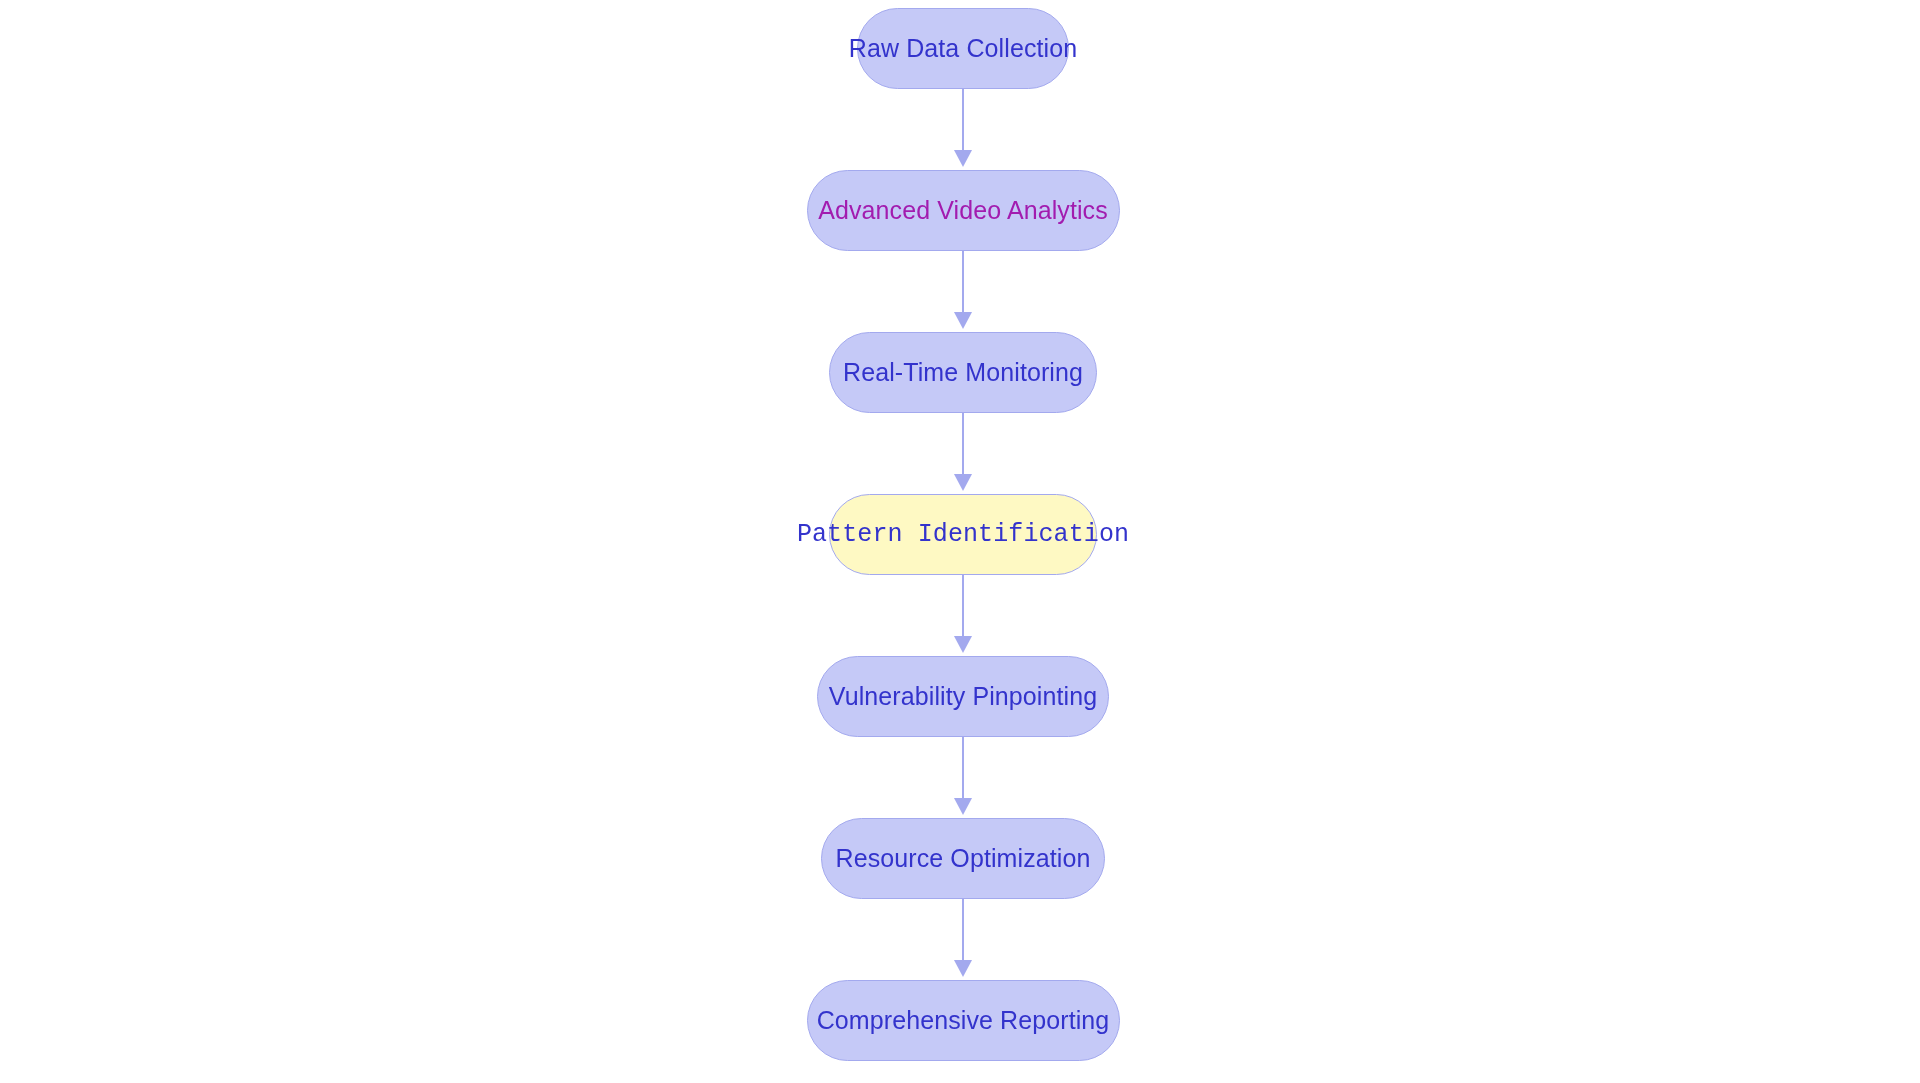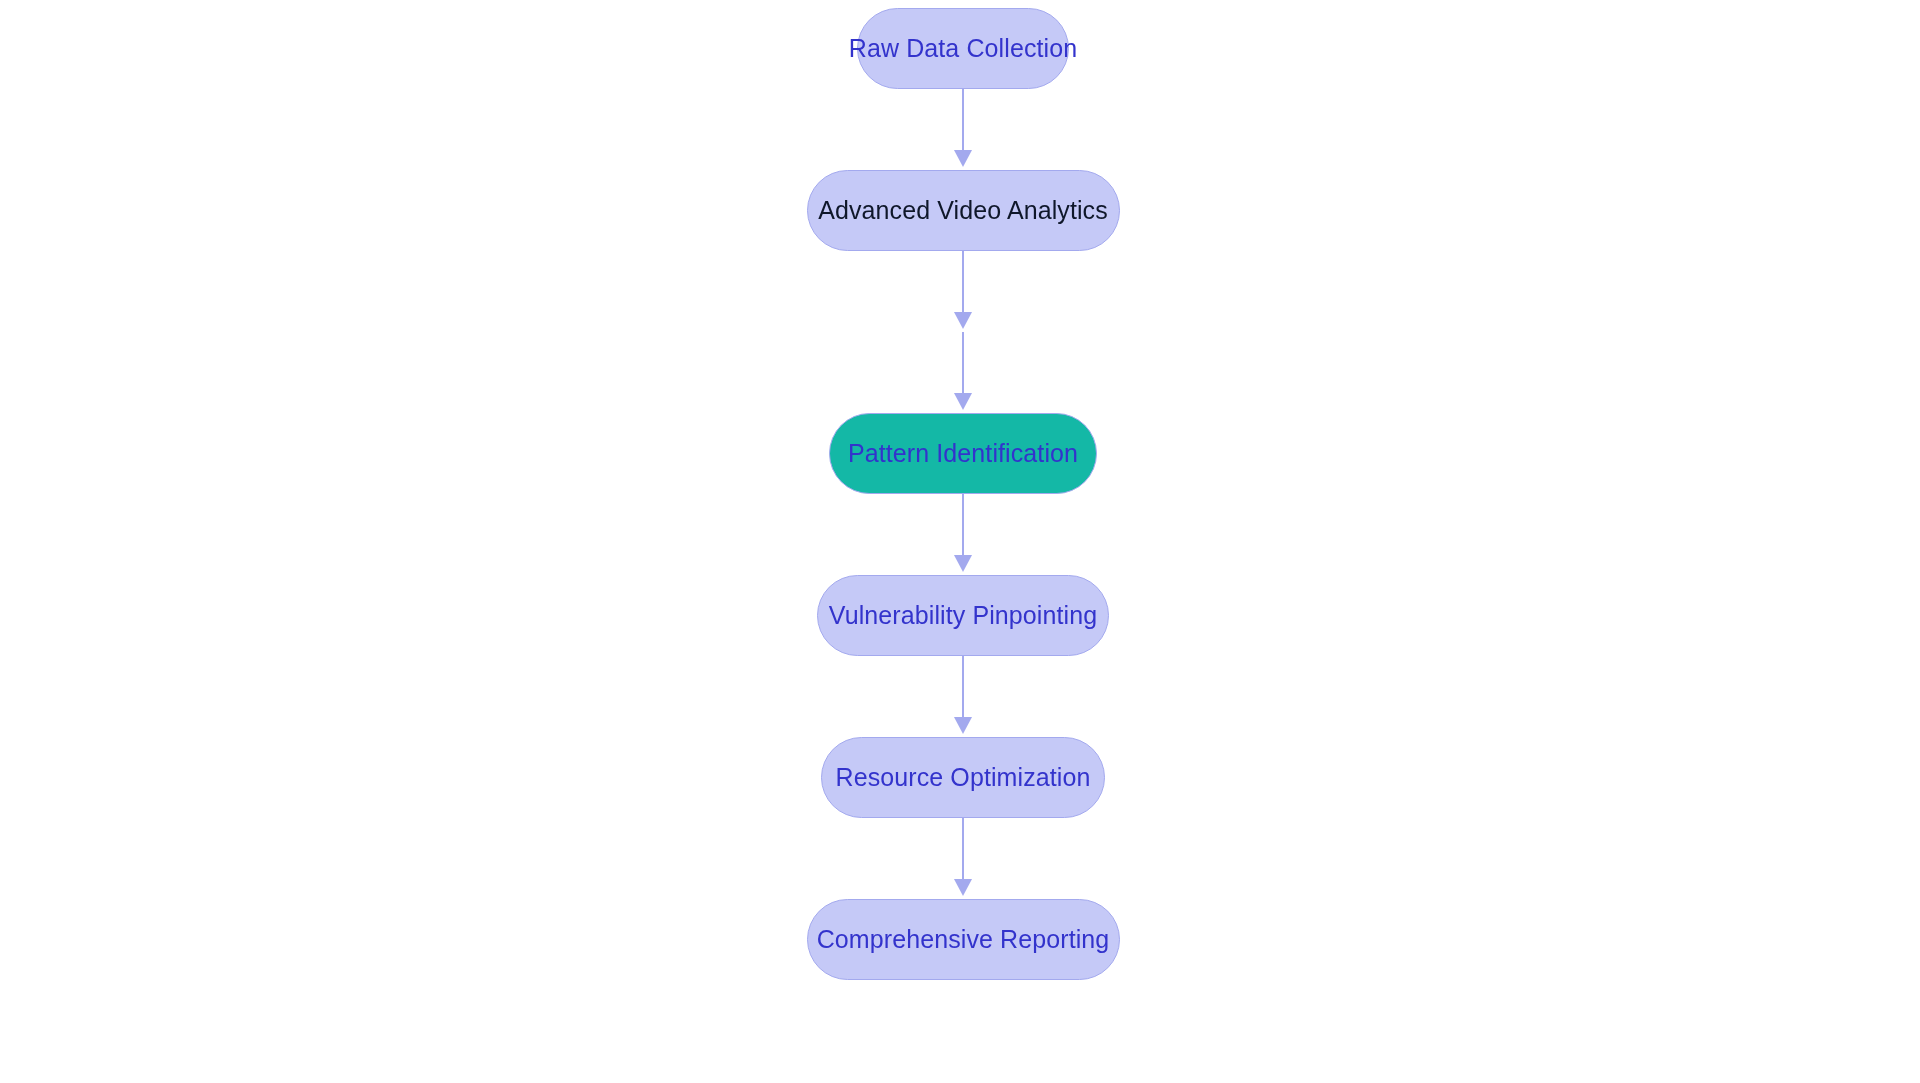--- a/index.html
+++ b/index.html
@@ -93,35 +93,38 @@
     <div class="node" style="width: 212px; background: rgb(197, 201, 247); border-color: rgb(163, 169, 238);">
       <span class="node-label" style="color: rgb(51, 51, 204);">Raw Data Collection</span>
     </div>
 
     <div class="connector">
       <div class="connector-stem" style="background: rgb(163, 169, 238);"></div>
       <div class="connector-head" style="border-top-color: rgb(163, 169, 238);"></div>
     </div>
 
     <div class="node" style="width: 313px; background: rgb(197, 201, 247); border-color: rgb(163, 169, 238);">
-      <span class="node-label" style="color: #0f172a;">Advanced Video Analytics</span>
+      <span class="node-label" style="color: #a21caf;">Advanced Video Analytics</span>
     </div>
 
     <div class="connector">
       <div class="connector-stem" style="background: rgb(163, 169, 238);"></div>
       <div class="connector-head" style="border-top-color: rgb(163, 169, 238);"></div>
     </div>
 
+    <div class="node" style="width: 268px; background: rgb(197, 201, 247); border-color: rgb(163, 169, 238);">
+      <span class="node-label" style="color: rgb(51, 51, 204);">Real-Time Monitoring</span>
+    </div>
 
     <div class="connector">
       <div class="connector-stem" style="background: rgb(163, 169, 238);"></div>
       <div class="connector-head" style="border-top-color: rgb(163, 169, 238);"></div>
     </div>
 
-    <div class="node" style="width: 268px; background: #14b8a6; border-color: rgb(163, 169, 238);">
+    <div class="node" style="width: 268px; background: #fef9c3; border-color: rgb(163, 169, 238); font-family: Liberation Mono, monospace;">
       <span class="node-label" style="color: rgb(51, 51, 204);">Pattern Identification</span>
     </div>
 
     <div class="connector">
       <div class="connector-stem" style="background: rgb(163, 169, 238);"></div>
       <div class="connector-head" style="border-top-color: rgb(163, 169, 238);"></div>
     </div>
 
     <div class="node" style="width: 292px; background: rgb(197, 201, 247); border-color: rgb(163, 169, 238); justify-content: center;">
       <span class="node-label" style="color: rgb(51, 51, 204);">Vulnerability Pinpointing</span>

